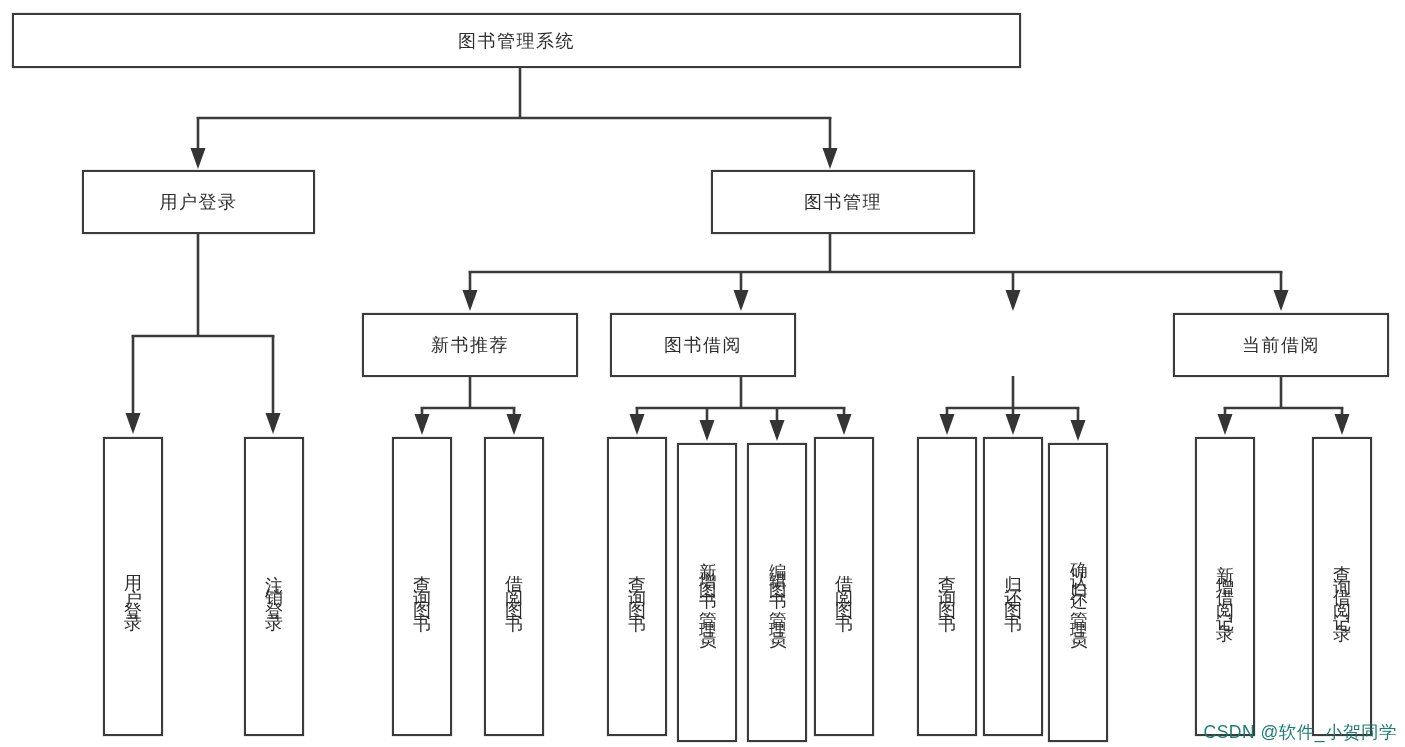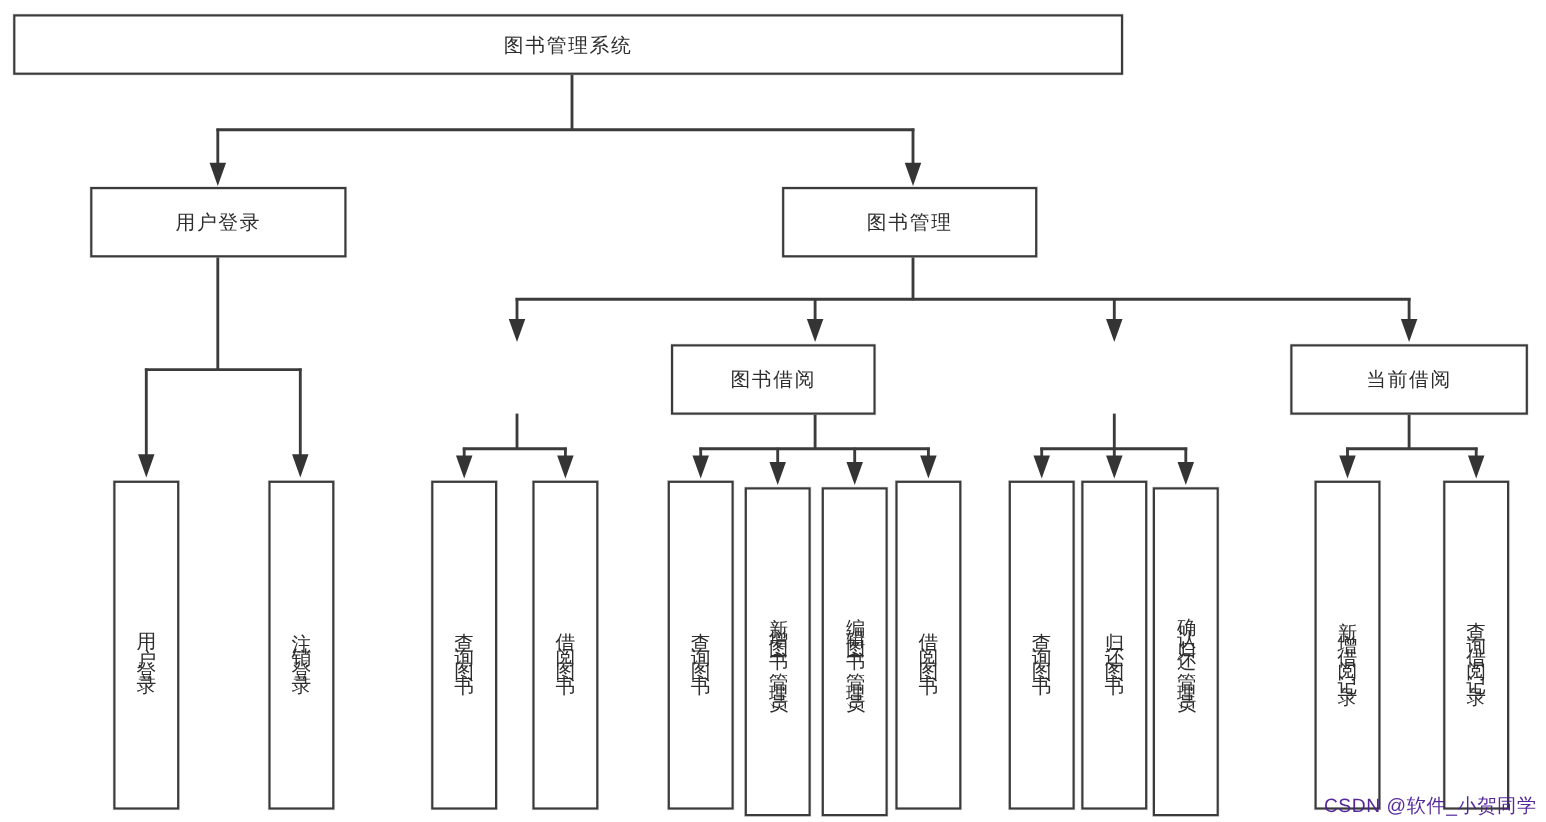--- a/index.html
+++ b/index.html
@@ -41,21 +41,21 @@
     letter-spacing: 13px;
     line-height: 1;
   }
   .v-node.v6 span { letter-spacing: 12px; }
   .v-node.v9 span { letter-spacing: 10px; font-size: 17.5px; }
   .watermark {
     position: absolute;
     right: 8px; bottom: 3px;
     font-size: 17.5px;
     letter-spacing: 0.5px;
-    color: #4c1d95;
+    color: #0f766e;
     opacity: 0.95;
     white-space: nowrap;
   }
 </style>
 </head>
 <body>
 
 <div class="stage">
 
   <svg class="connectors" viewBox="0 0 1405 747" xmlns="http://www.w3.org/2000/svg">
@@ -120,24 +120,27 @@
     <polygon points="1334.5,414 1349.5,414 1342,435"></polygon>
   </svg>
 
   <div class="node h-node root-node" style="left:12px; top:13px; width:1009px; height:55px;">
     <span>图书管理系统</span>
   </div>
 
   <div class="node h-node" style="left:82px; top:170px; width:233px; height:64px;">
     <span>用户登录</span>
   </div>
-  <div class="node h-node" style="left:711px; top:170px; width:232px; height:64px;">
+  <div class="node h-node" style="left:711px; top:170px; width:264px; height:64px;">
     <span>图书管理</span>
   </div>
 
+  <div class="node h-node" style="left:362px; top:313px; width:216px; height:64px;">
+    <span>新书推荐</span>
+  </div>
   <div class="node h-node" style="left:610px; top:313px; width:186px; height:64px;">
     <span>图书借阅</span>
   </div>
   <div class="node h-node" style="left:1173px; top:313px; width:216px; height:64px;">
     <span>当前借阅</span>
   </div>
 
   <div class="node v-node" style="left:103px; top:437px; width:60px; height:299px;">
     <span>用户登录</span>
   </div>

